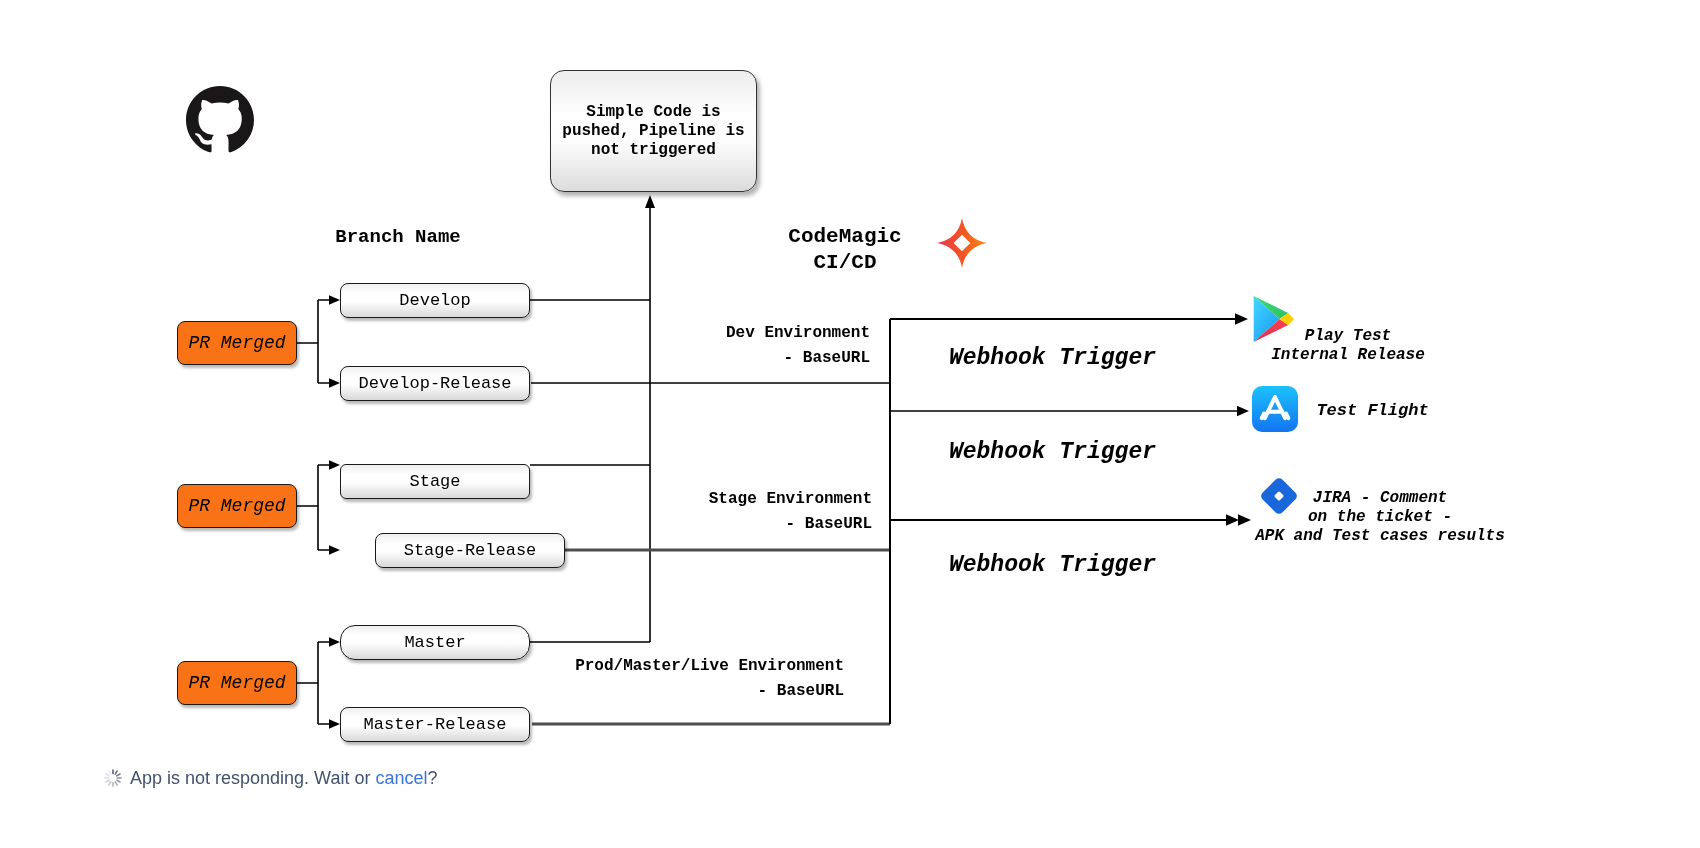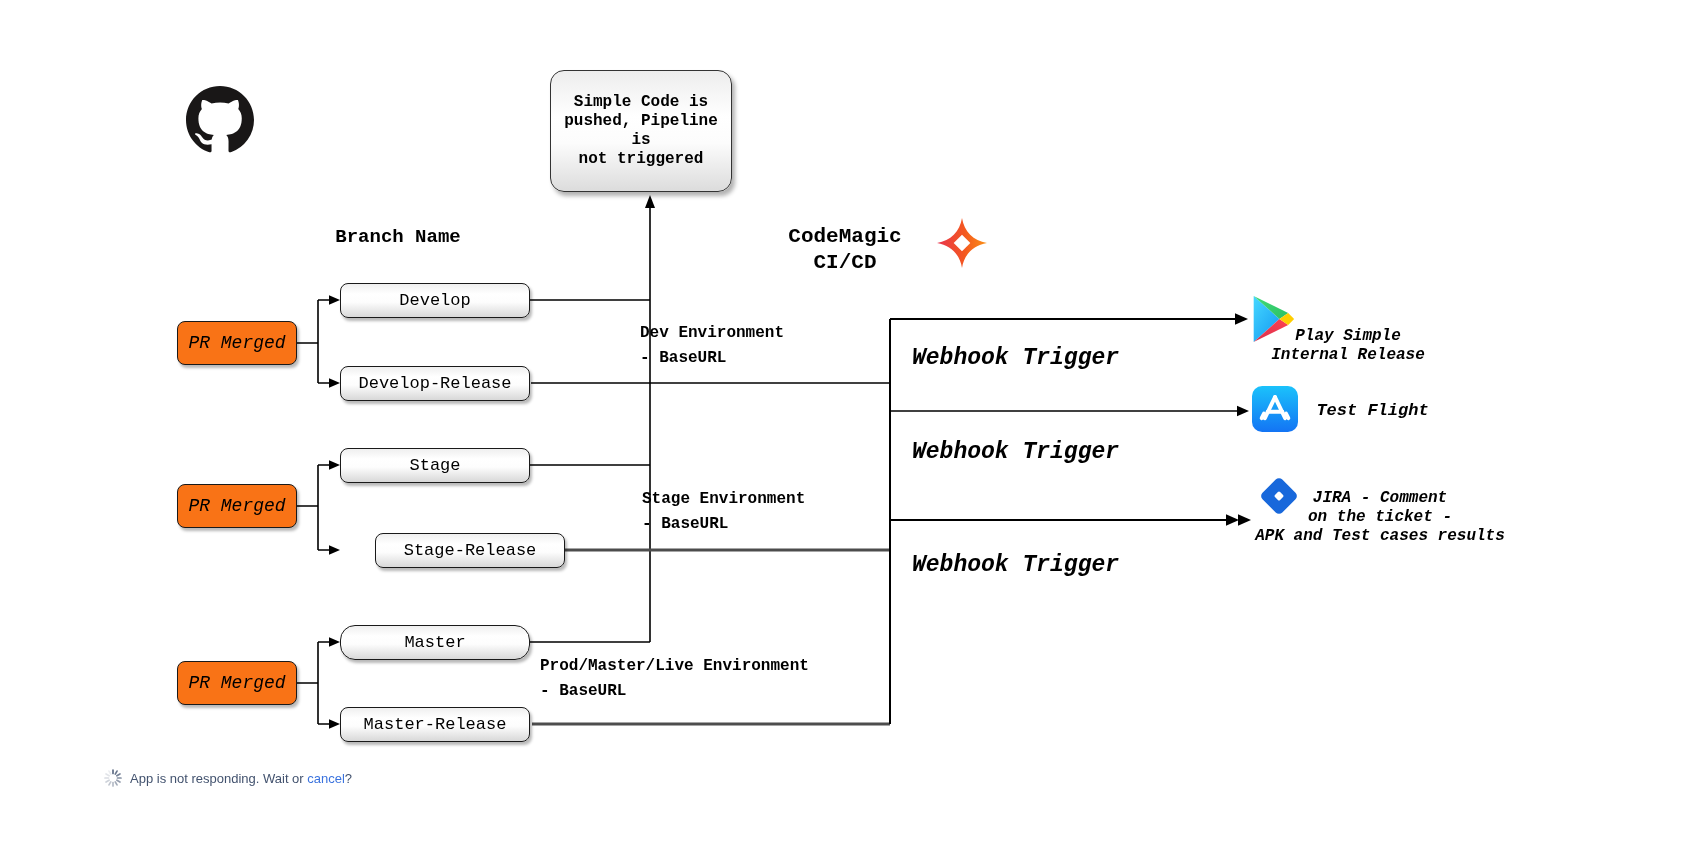--- a/index.html
+++ b/index.html
@@ -20,40 +20,40 @@
   }
   .branch-box {
     left:340px; width:190px; height:35px; font-size:17px;
     background:linear-gradient(180deg,#efefef 0%,#ffffff 30%,#fdfdfd 55%,#d8d8d8 100%);
   }
   .pr-box {
     left:177px; width:120px; height:44px; font-size:18px; font-style:italic;
     background:#f97316;
   }
   .note-box {
-    left:550px; top:70px; width:182px; height:122px; border-radius:14px;
+    left:550px; top:70px; width:207px; height:122px; border-radius:14px;
     border:1px solid #333; position:absolute;
     background:linear-gradient(180deg,#ededed 0%,#ffffff 38%,#fcfcfc 60%,#dcdcdc 100%);
     box-shadow:3px 4px 4px rgba(0,0,0,0.3);
     display:flex; flex-direction:column; align-items:center; justify-content:center;
     font-weight:bold; font-size:16px; line-height:19px; color:#000; text-align:center;
   }
 
   .heading { position:absolute; font-weight:bold; color:#000; text-align:center; }
-  .label-mono { position:absolute; font-weight:bold; color:#000; text-align:left; }
+  .label-mono { position:absolute; font-weight:bold; color:#000; text-align:right; }
 
   .env-label { font-size:16px; line-height:25px; }
   .webhook-label { font-size:23px; font-style:italic; white-space:nowrap; }
   .target-label { font-style:italic; font-weight:bold; color:#000; position:absolute; text-align:center; }
 
   .statusbar {
     position:absolute; left:103px; top:766px; height:24px;
     display:flex; align-items:center; gap:7px;
     font-family:"Liberation Sans","DejaVu Sans",sans-serif;
-    font-size:13px; color:#42526e; white-space:nowrap;
+    font-size:18px; color:#42526e; white-space:nowrap;
   }
   .statusbar a { color:#3b73de; text-decoration:none; cursor:pointer; }
 </style>
 </head>
 <body>
 
 <div class="stage">
 
   <svg class="wires" width="1700" height="848" viewBox="0 0 1700 848">
     <g stroke="#000000" stroke-width="1.6" fill="none">
@@ -135,21 +135,21 @@
   <div class="node pr-box" style="top:661px;">
     <span>PR Merged</span>
   </div>
 
   <div class="node branch-box" style="top:283px;">
     <span>Develop</span>
   </div>
   <div class="node branch-box" style="top:366px;">
     <span>Develop-Release</span>
   </div>
-  <div class="node branch-box" style="top:448px;">
+  <div class="node branch-box" style="top:464px;border-radius:6px;">
     <span>Stage</span>
   </div>
   <div class="node branch-box" style="top:533px;margin-left:35px;">
     <span>Stage-Release</span>
   </div>
   <div class="node branch-box" style="top:625px;border-radius:15px;">
     <span>Master</span>
   </div>
   <div class="node branch-box" style="top:707px;">
     <span>Master-Release</span>
@@ -188,21 +188,21 @@
             <stop offset="100%" stop-color="#d6304e"></stop>
         </linearGradient>
       </defs>
       <polygon fill="url(#pCyan)" points="8,2 64,52 8,102"></polygon>
       <polygon fill="url(#pGreen)" points="8,2 83,39 64,52"></polygon>
       <polygon fill="url(#pRed)" points="8,102 83,65 64,52"></polygon>
       <polygon fill="#ffce00" points="64,52 83,39 96,52 83,65"></polygon>
     </svg>
   </div>
   <div class="target-label" style="left:1258px; top:327px; width:180px; font-size:16px; line-height:19px;">
-    <div>Play Simple</div>
+    <div>Play Test</div>
     <div>Internal Release</div>
   </div>
 
   <div class="abs" style="left:1252px; top:386px; width:46px; height:46px;">
     <svg width="46" height="46" viewBox="0 0 100 100">
       <defs>
         <linearGradient id="asBlue" x1="0%" y1="0%" x2="0%" y2="100%">
           <stop offset="0%" stop-color="#1bc2fb"></stop>
             <stop offset="100%" stop-color="#1374f4"></stop>
         </linearGradient>

